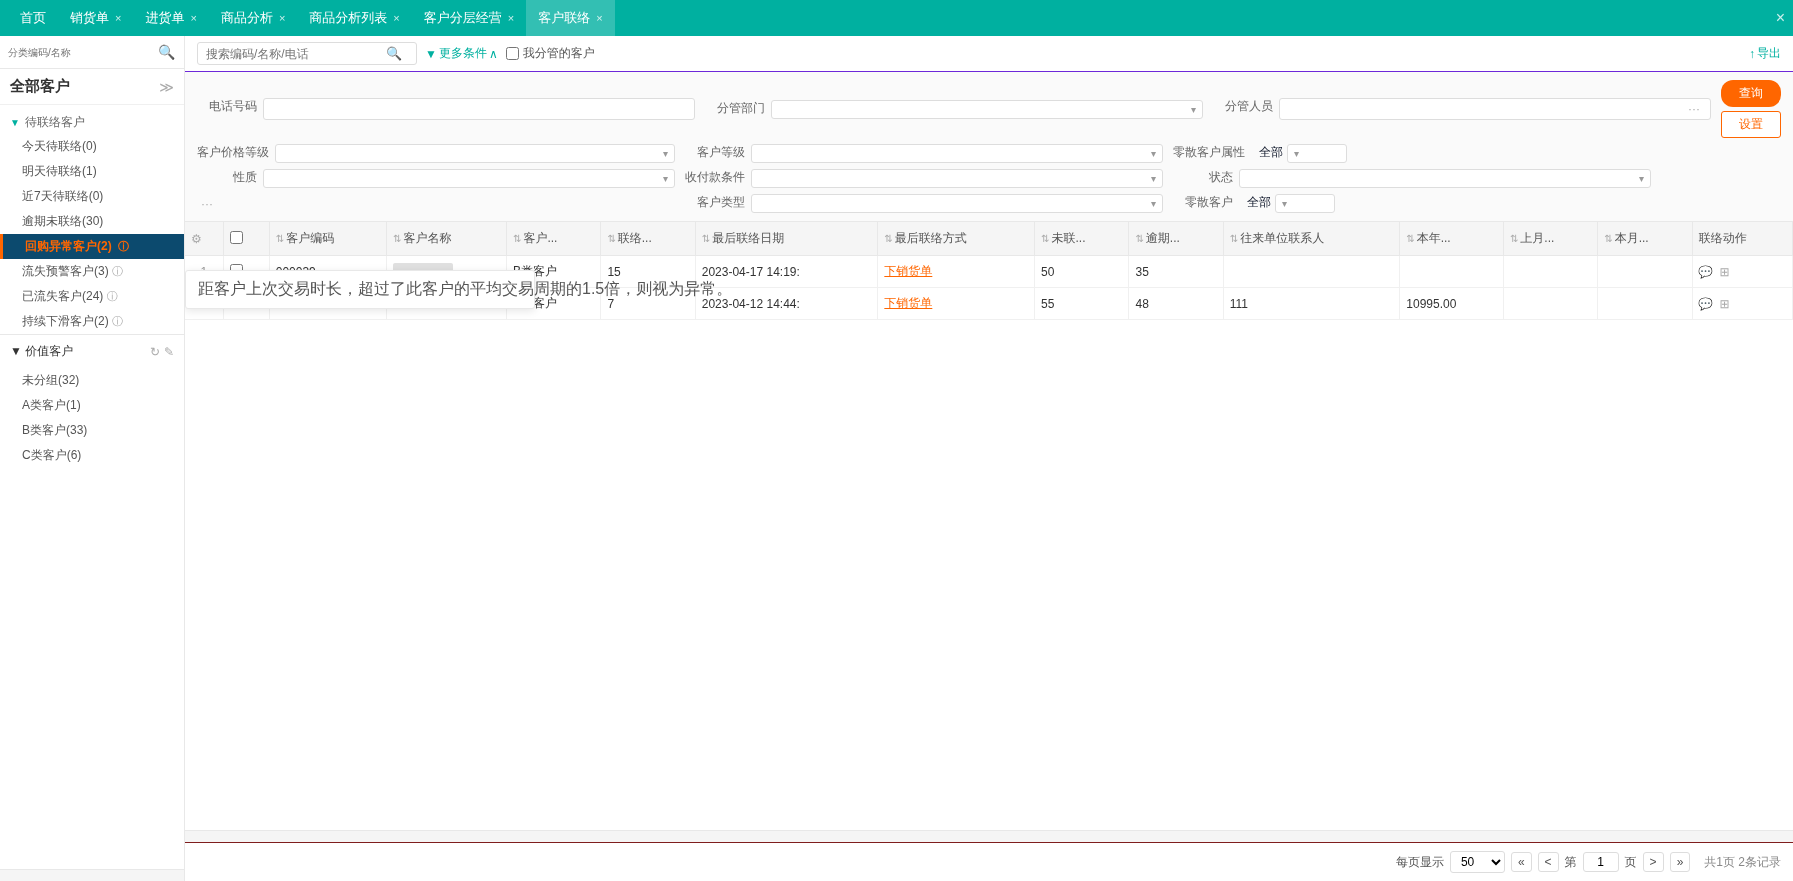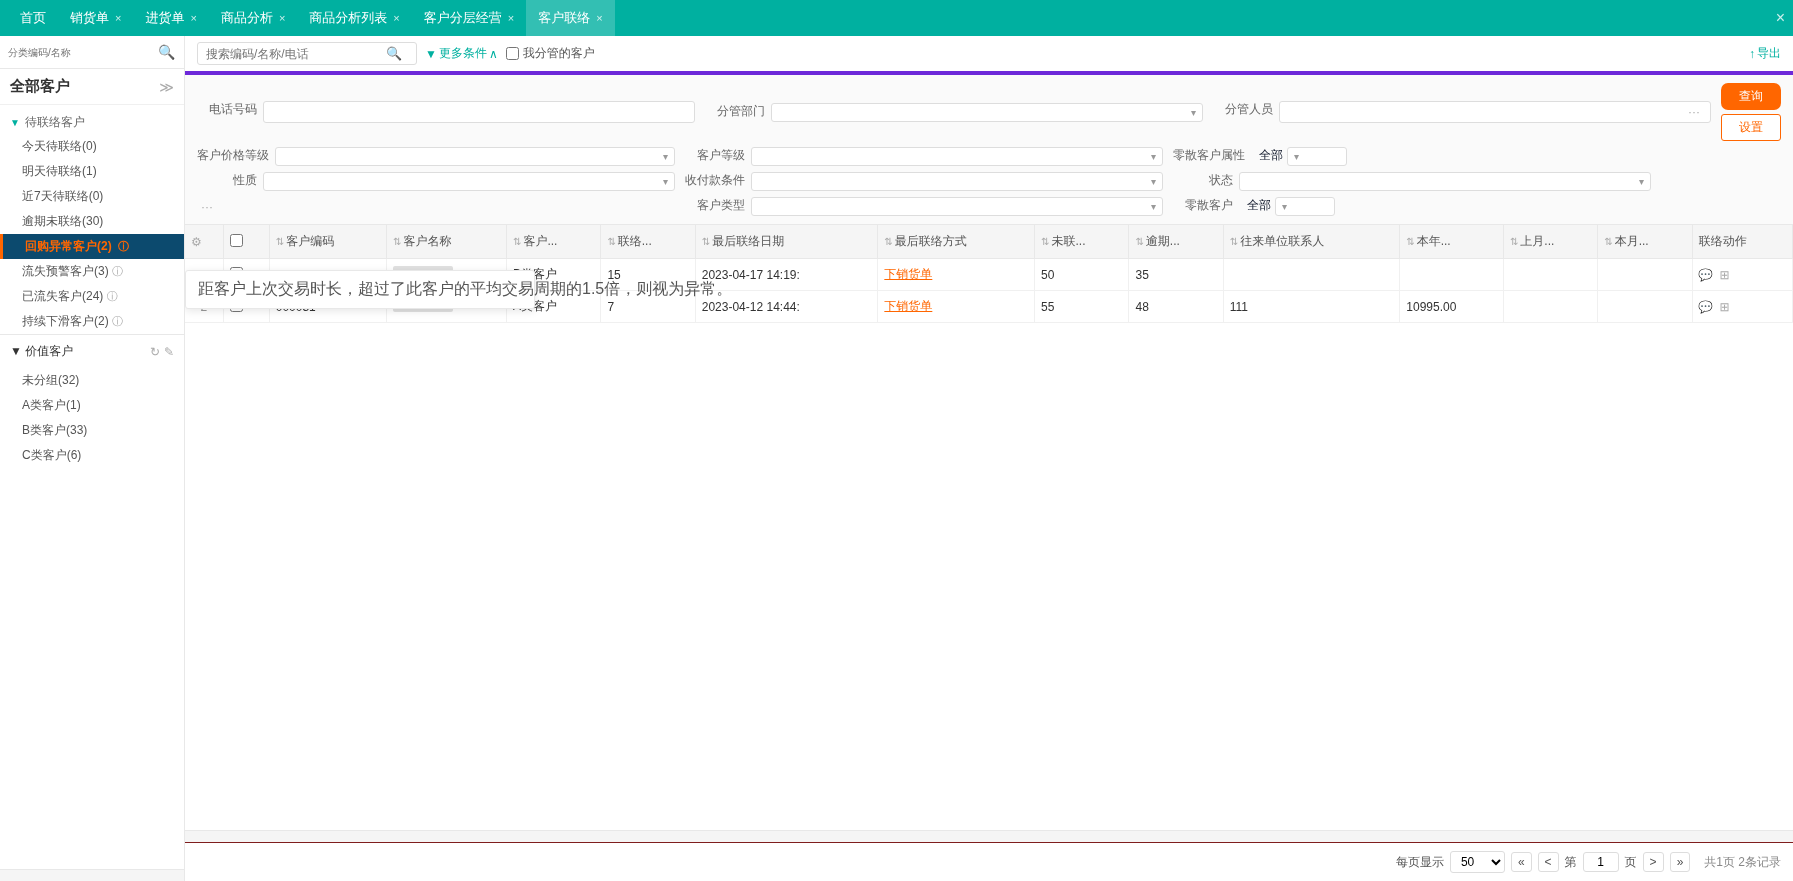--- a/index.html
+++ b/index.html
@@ -137,21 +137,21 @@
       flex: 1;
       display: flex;
       flex-direction: column;
       overflow: hidden;
       background: #fff;
     }
 
     
     .filter-bar {
       background: #fff;
-      border-bottom: 4px solid #6d28d9;
+      border-bottom: 1px solid #6d28d9;
       padding: 6px 12px;
       display: flex;
       align-items: center;
       gap: 8px;
       flex-wrap: wrap;
     }
     .filter-search {
       display: flex;
       align-items: center;
       border: 1px solid #ddd;
@@ -253,21 +253,21 @@
     }
     .filter-btn-group {
       display: flex;
       flex-direction: column;
       gap: 4px;
     }
     .btn-query {
       background: #f60;
       color: #fff;
       border: none;
-      border-radius: 7px;
+      border-radius: 12px;
       padding: 5px 18px;
       font-size: 12px;
       cursor: pointer;
     }
     .btn-settings {
       background: #fff;
       color: #f60;
       border: 1px solid #f60;
       border-radius: 3px;
       padding: 4px 16px;

